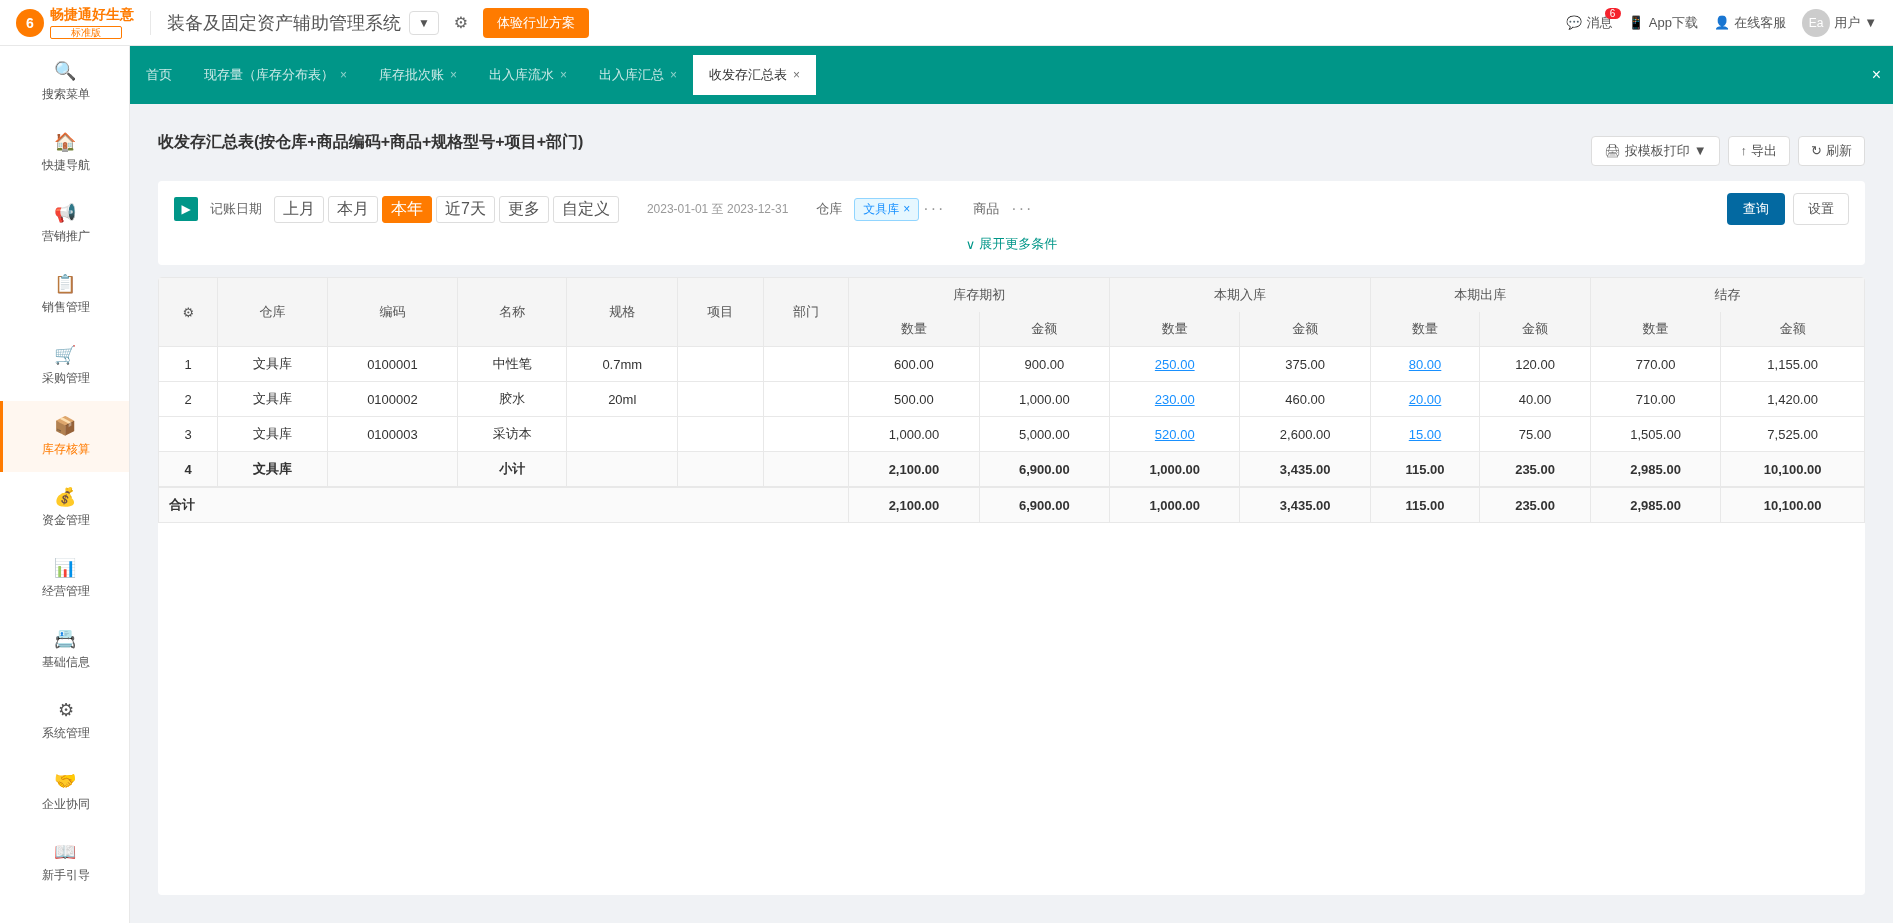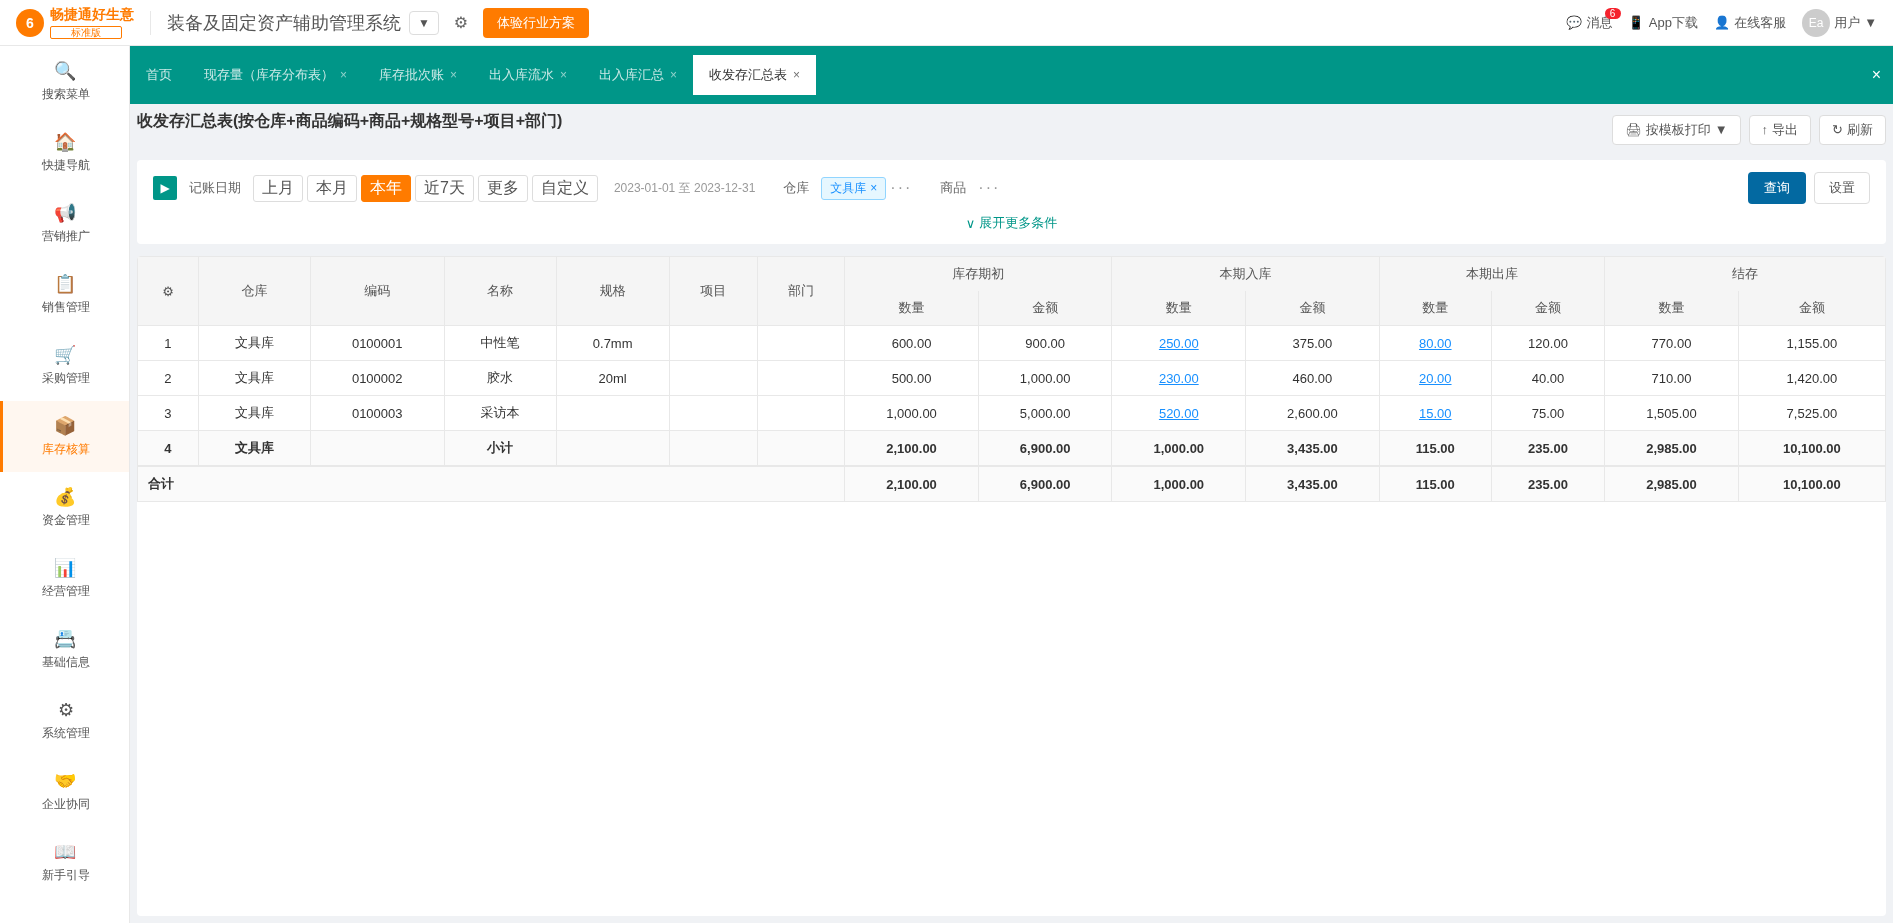--- a/index.html
+++ b/index.html
@@ -34,34 +34,34 @@
     .content-area { flex: 1; display: flex; flex-direction: column; overflow: hidden; }
 
     
     .tab-bar { background: #009688; display: flex; align-items: center; padding: 0; height: 58px; flex-shrink: 0; }
     .tab-item { display: flex; align-items: center; padding: 0 16px; height: 40px; cursor: pointer; color: rgba(255,255,255,0.8); font-size: 13px; gap: 6px; white-space: nowrap; }
     .tab-item.active { background: #fff; color: #333; }
     .tab-close { font-size: 12px; color: inherit; opacity: 0.7; cursor: pointer; }
     .tab-bar-close { margin-left: auto; padding: 0 12px; color: #fff; cursor: pointer; font-size: 16px; }
 
     
-    .page-content { flex: 1; overflow-y: auto; padding: 7px; background: #f0f2f5; display: flex; flex-direction: column; }
+    .page-content { flex: 1; overflow-y: auto; padding: 28px; background: #f0f2f5; display: flex; flex-direction: column; }
     .page-title { font-size: 16px; font-weight: bold; color: #333; margin-bottom: 16px; }
     .page-header { display: flex; justify-content: space-between; align-items: center; margin-bottom: 12px; }
     .page-actions { display: flex; gap: 8px; align-items: center; }
     .action-btn { display: flex; align-items: center; gap: 4px; padding: 5px 12px; border: 1px solid #ddd; border-radius: 4px; background: #fff; cursor: pointer; font-size: 13px; color: #555; }
 
     
     .filter-area { background: #fff; border-radius: 4px; padding: 12px 16px; margin-bottom: 12px; }
     .filter-row { display: flex; align-items: center; gap: 12px; flex-wrap: wrap; }
     .filter-label { color: #666; font-size: 13px; white-space: nowrap; }
     .filter-date-btns { display: flex; gap: 4px; align-items: center; }
     .date-btn { padding: 2px 8px; border: 1px solid #ddd; border-radius: 3px; cursor: pointer; font-size: 16px; color: #555; background: #fff; }
     .date-btn.active { background: #ff7b00; color: #fff; border-color: #ff7b00; }
-    .date-range { font-size: 12px; color: #999; margin-left: 4px; }
+    .date-range { font-size: 12px; color: #999; margin-left: 16px; }
     .filter-tag { display: flex; align-items: center; gap: 4px; padding: 2px 8px; background: #e6f7ff; border: 1px solid #91d5ff; border-radius: 3px; font-size: 12px; color: #1890ff; }
     .filter-tag-close { cursor: pointer; font-size: 12px; }
     .filter-dots { color: #999; cursor: pointer; font-size: 16px; letter-spacing: 2px; }
     .expand-btn { display: flex; align-items: center; gap: 4px; color: #009688; cursor: pointer; font-size: 13px; }
 
     
     .table-container { background: #fff; border-radius: 4px; flex: 1; overflow: hidden; display: flex; flex-direction: column; }
     .table-wrap { overflow-x: auto; flex: 1; }
     table { width: 100%; border-collapse: collapse; font-size: 13px; }
     thead tr th { background: #f5f5f5; padding: 8px 10px; text-align: center; border: 1px solid #e8e8e8; font-weight: normal; color: #555; white-space: nowrap; }

